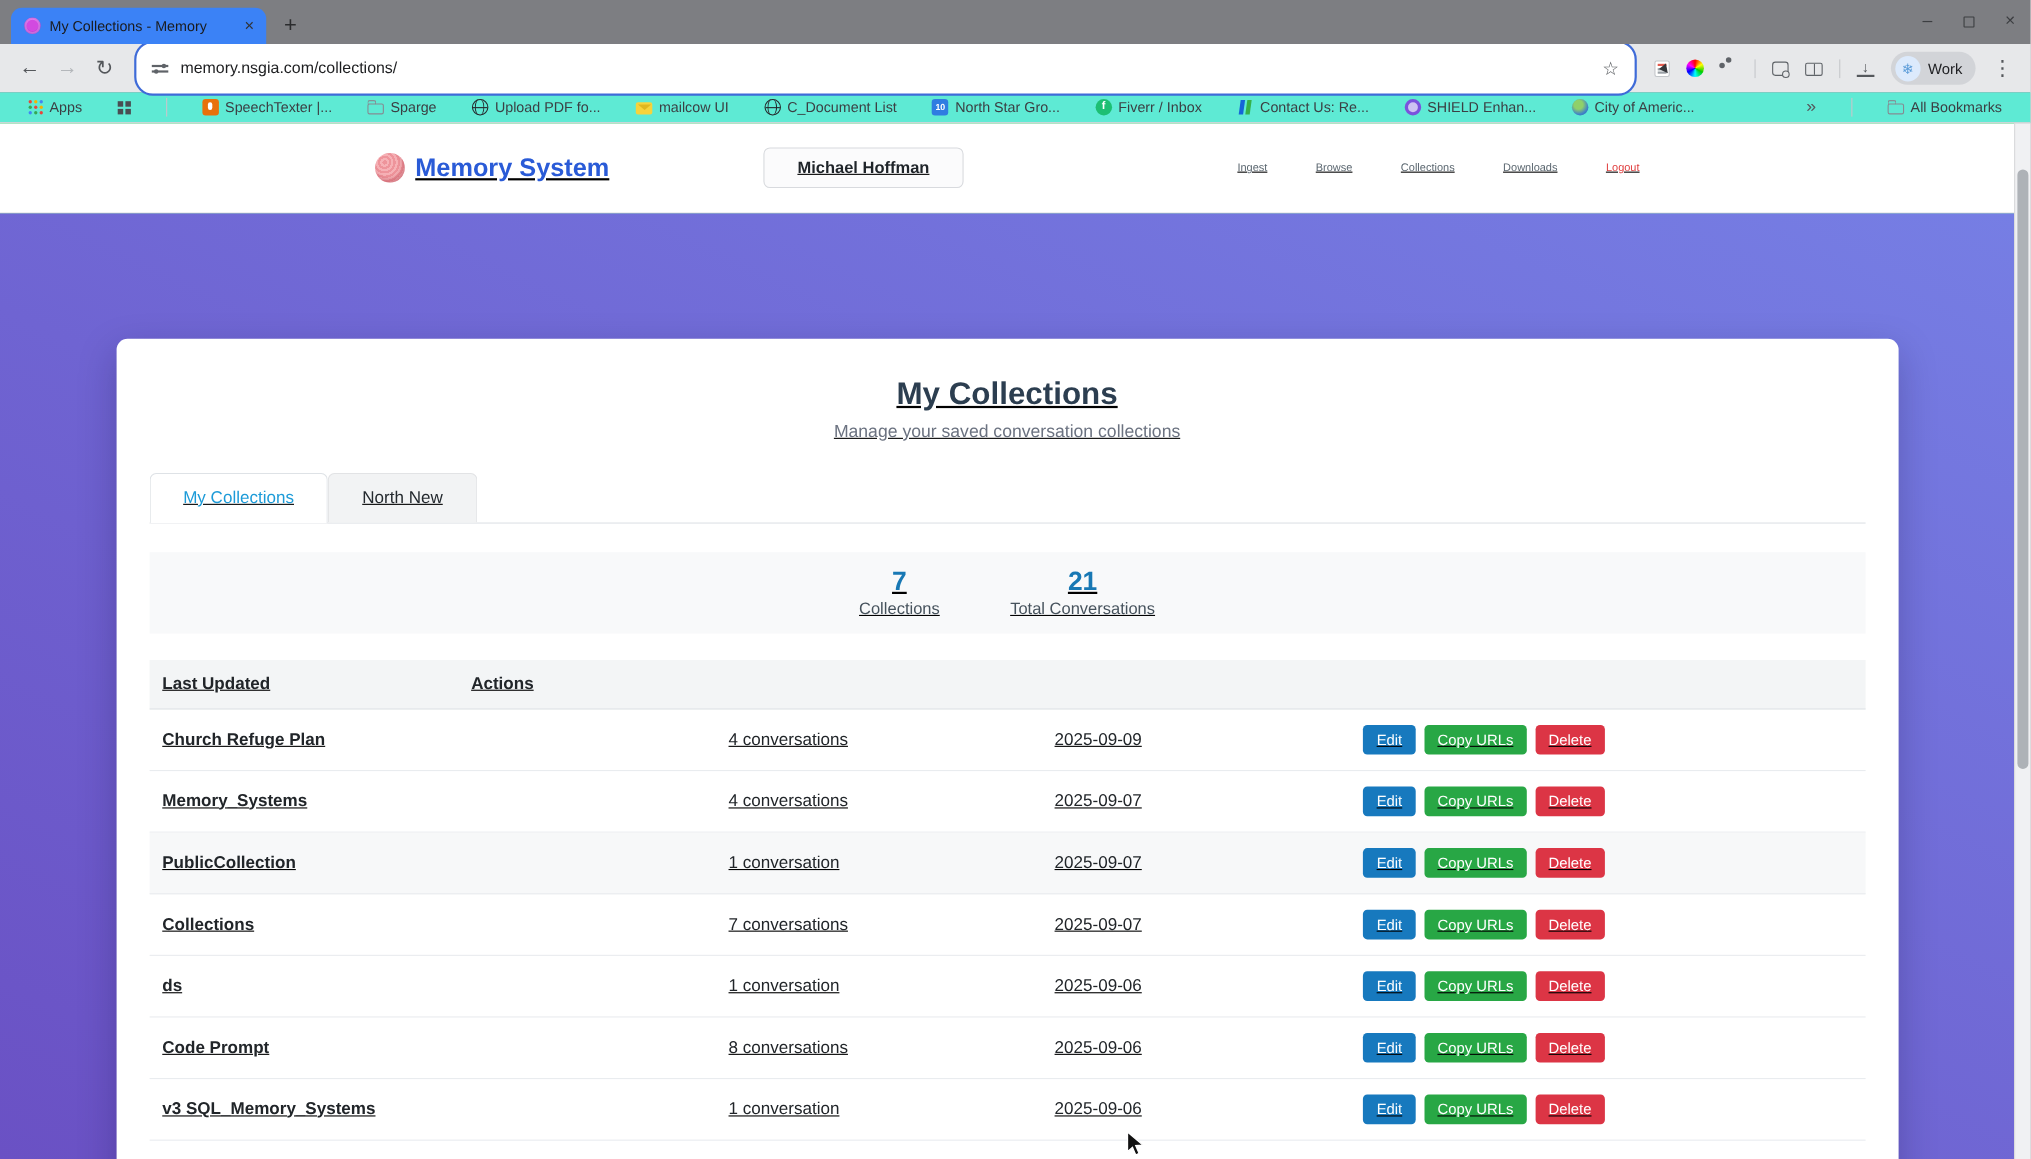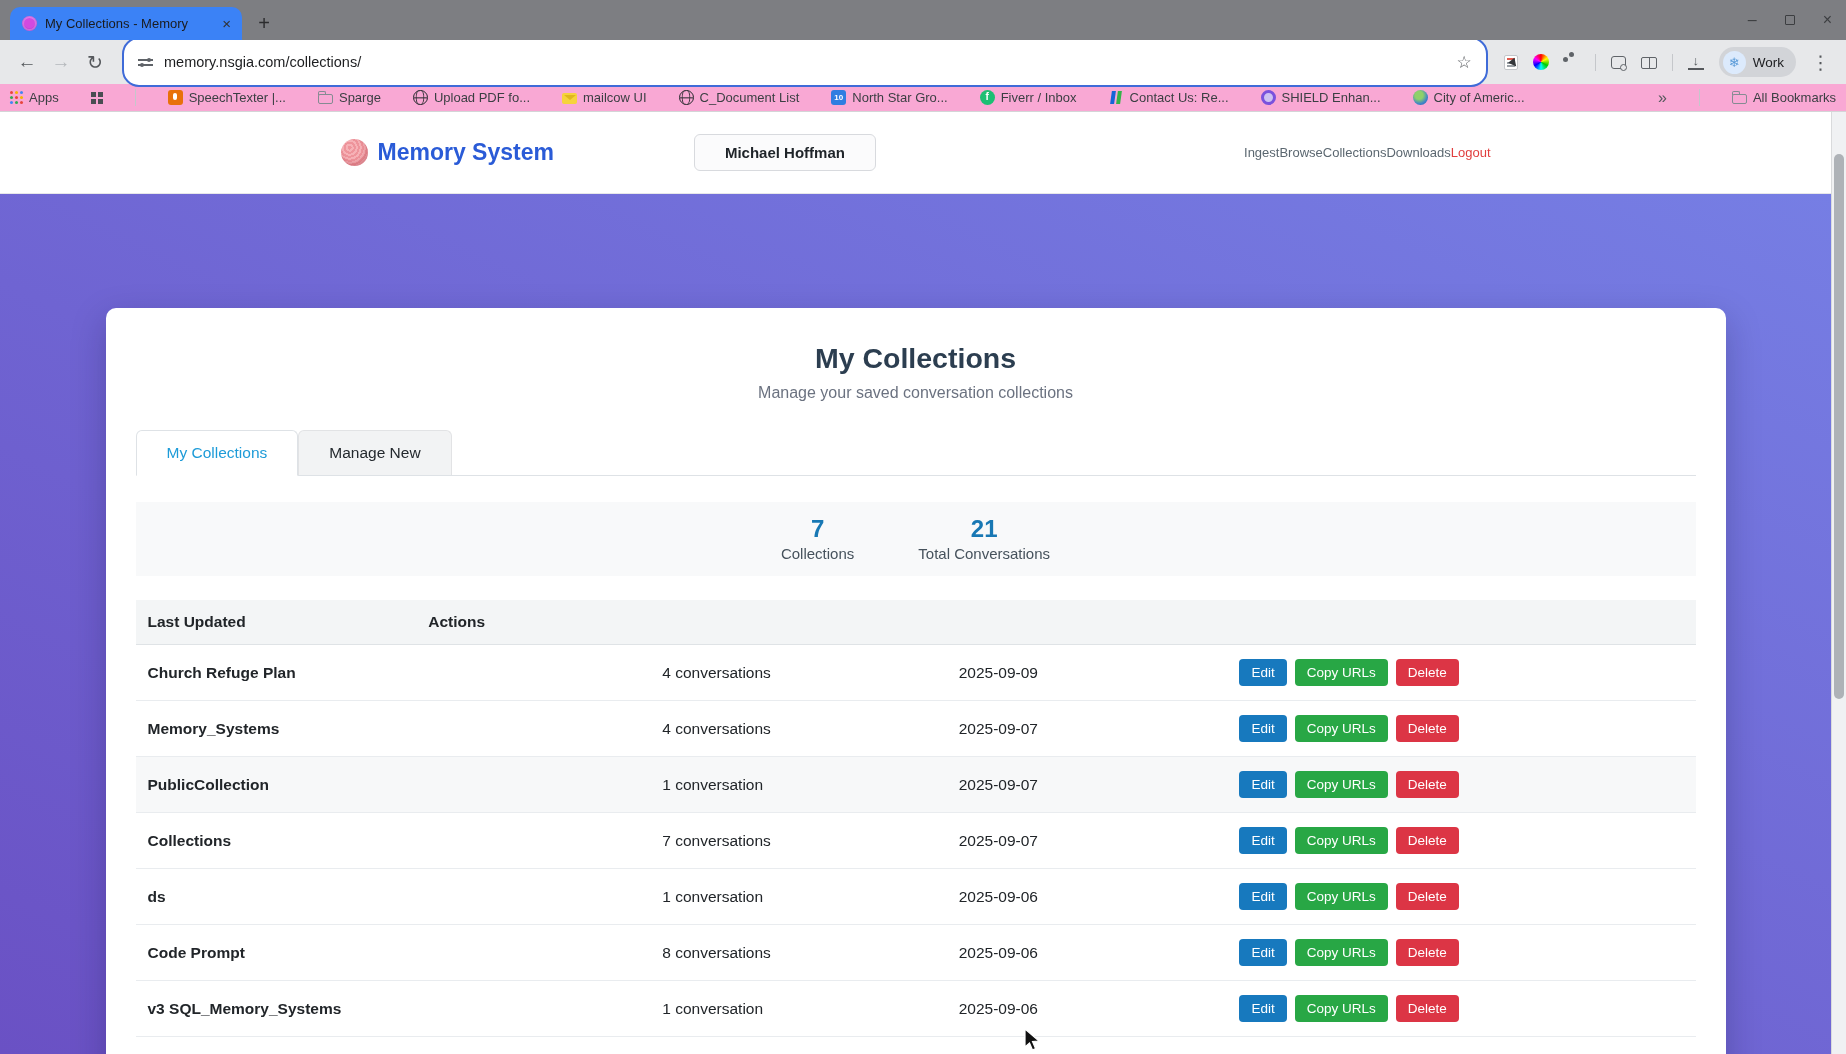--- a/index.html
+++ b/index.html
@@ -56,22 +56,22 @@
   .i-book { width:16px; height:12px; margin-top:2px; border:1.6px solid #5f6368; border-radius:2px; }
   .i-book::after { content:""; position:absolute; left:50%; top:0; bottom:0; width:1.6px; background:#5f6368; }
   .i-download { width:16px; height:15px; text-align:center; font-size:13px; font-weight:bold; color:#55585c;
     line-height:12px; border-bottom:2px solid #55585c; }
   .profile-pill { display:flex; align-items:center; gap:7px; height:30px; border-radius:15px; background:#d2d4d8; padding:0 12px 0 4px; }
   .avatar { width:23px; height:23px; border-radius:50%; background:#dceafc; display:flex; align-items:center; justify-content:center;
     font-size:13px; color:#5a9bd8; }
   .profile-label { font-size:13.5px; color:#202124; }
 
   
-  .bookmarks { height:28px; background:#f9a8d4; border-bottom:1px solid #d4d5d7; display:flex; align-items:center;
-    padding:0 10px; gap:32px; font-size:13px; color:#3b3f43; }
+  .bookmarks { height:28px; background:#5eead4; border-bottom:1px solid #d4d5d7; display:flex; align-items:center;
+    padding:0 26px; gap:32px; font-size:13px; color:#3b3f43; }
   .bm { display:flex; align-items:center; gap:6px; white-space:nowrap; }
   .bmi { position:relative; width:15px; height:15px; flex:none; display:inline-block; }
   .i-apps { width:13px; height:13px; }
   .i-apps::before { content:""; position:absolute; left:0; top:0; width:3px; height:3px; border-radius:50%; background:#e8453c;
     box-shadow:5px 0 0 #f4b400, 10px 0 0 #4285f4, 0 5px 0 #34a853, 5px 5px 0 #e8453c, 10px 5px 0 #f4b400,
                0 10px 0 #4285f4, 5px 10px 0 #34a853, 10px 10px 0 #e8453c; }
   .i-grid4 { width:12px; height:12px; margin-top:1px; }
   .i-grid4::before { content:""; position:absolute; inset:0;
     background:linear-gradient(#494d52,#494d52) 0 0/5px 5px no-repeat, linear-gradient(#494d52,#494d52) 7px 0/5px 5px no-repeat,
                linear-gradient(#494d52,#494d52) 0 7px/5px 5px no-repeat, linear-gradient(#494d52,#494d52) 7px 7px/5px 5px no-repeat; }
@@ -93,31 +93,31 @@
   .i-fiverr::after { content:"f"; position:absolute; left:0; right:0; top:0; text-align:center; color:#fff;
     font:700 10px/14px "Liberation Sans",sans-serif; }
   .i-contact::before { content:""; position:absolute; left:2.5px; top:1px; bottom:1px; width:4px; background:#1565d8; transform:skewX(-8deg); }
   .i-contact::after  { content:""; position:absolute; right:2.5px; top:1px; bottom:1px; width:4px; background:#36b24a; transform:skewX(-8deg); }
   .i-shield { border-radius:50%; background:#cdc2f2; border:3px solid #7a52dd; }
   .i-earth { border-radius:50%; background:radial-gradient(circle at 40% 35%, #8fd06a 0 30%, #3f83c9 65%, #2c5f9e 100%); }
   .bm-spacer { flex:1; }
   .bm-overflow { font-size:16px; color:#55585c; }
 
   
-  .page { position:absolute; top:112px; left:0; right:15px; bottom:0; background:#22c55e; overflow:hidden; }
+  .page { position:absolute; top:112px; left:0; right:15px; bottom:0; background:#22c55e; overflow:hidden;text-decoration:underline; }
   .site-header { height:82px; background:#fff; border-bottom:1px solid #e7e7e9; }
   .header-inner { width:1150px; height:100%; margin:0 auto; display:flex; align-items:center; }
   .brand { display:flex; align-items:center; gap:10px; }
   .brain { width:27px; height:27px; border-radius:50%;
     background:repeating-radial-gradient(circle at 32% 32%, #ee949b 0 2px, #f6b1b6 2px 4px);
     box-shadow:inset -2px -3px 4px rgba(180,70,85,.45); }
   .brand-name { font-size:23px; font-weight:700; color:#2a5bd7; }
   .user-btn { margin-left:140px; padding:9px 30px; background:#fbfbfc; border:1px solid #d8dade; border-radius:6px;
     font-size:15px; font-weight:700; color:#1f2429; }
-  .nav { margin-left:auto; display:flex; align-items:center; font-size:13px; color:#5b6770; }
+  .nav { margin-left:auto; display:flex; align-items:center; gap:44px; font-size:10px; color:#5b6770; }
   .nav .logout { color:#e03e3e; }
 
   .hero { position:relative; height:860px; background:linear-gradient(to bottom left, #767ee4 0%, #6f64d2 55%, #6a51c4 100%); }
   .card { width:1620px; margin:0 auto; position:relative; top:114px; background:#fff; border-radius:10px;
     padding:26px 30px 36px; box-shadow:0 12px 34px rgba(20,15,60,.25); min-height:860px; }
   .card-title { margin:8px 0 0; text-align:center; font-size:28.5px; font-weight:700; color:#2c3e50; }
   .card-sub { margin-top:9px; text-align:center; font-size:16px; color:#6b7280; }
 
   .tabs { margin-top:28px; display:flex; border-bottom:1px solid #dee2e6; }
   .tabbtn { padding:13px 30px; font-size:15.5px; border-radius:6px 6px 0 0; }
@@ -271,21 +271,21 @@
       </div>
     </div>
 
     <div class="hero">
       <div class="card">
         <h1 class="card-title">My Collections</h1>
         <div class="card-sub">Manage your saved conversation collections</div>
 
         <div class="tabs">
           <span class="tabbtn active">My Collections</span>
-          <span class="tabbtn inactive">Manage New</span>
+          <span class="tabbtn inactive">North New</span>
         </div>
 
         <div class="stats">
           <div class="stat">
             <div class="stat-val">7</div>
             <div class="stat-label">Collections</div>
           </div>
           <div class="stat">
             <div class="stat-val">21</div>
             <div class="stat-label">Total Conversations</div>

